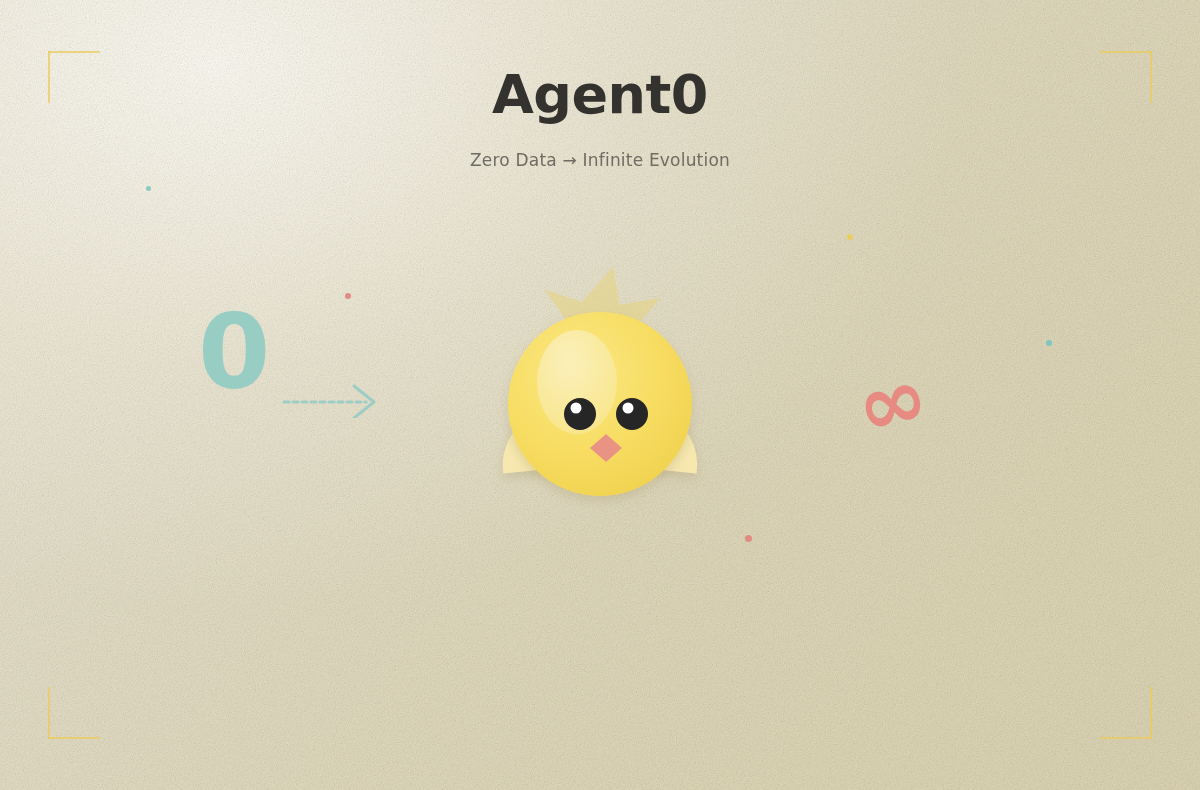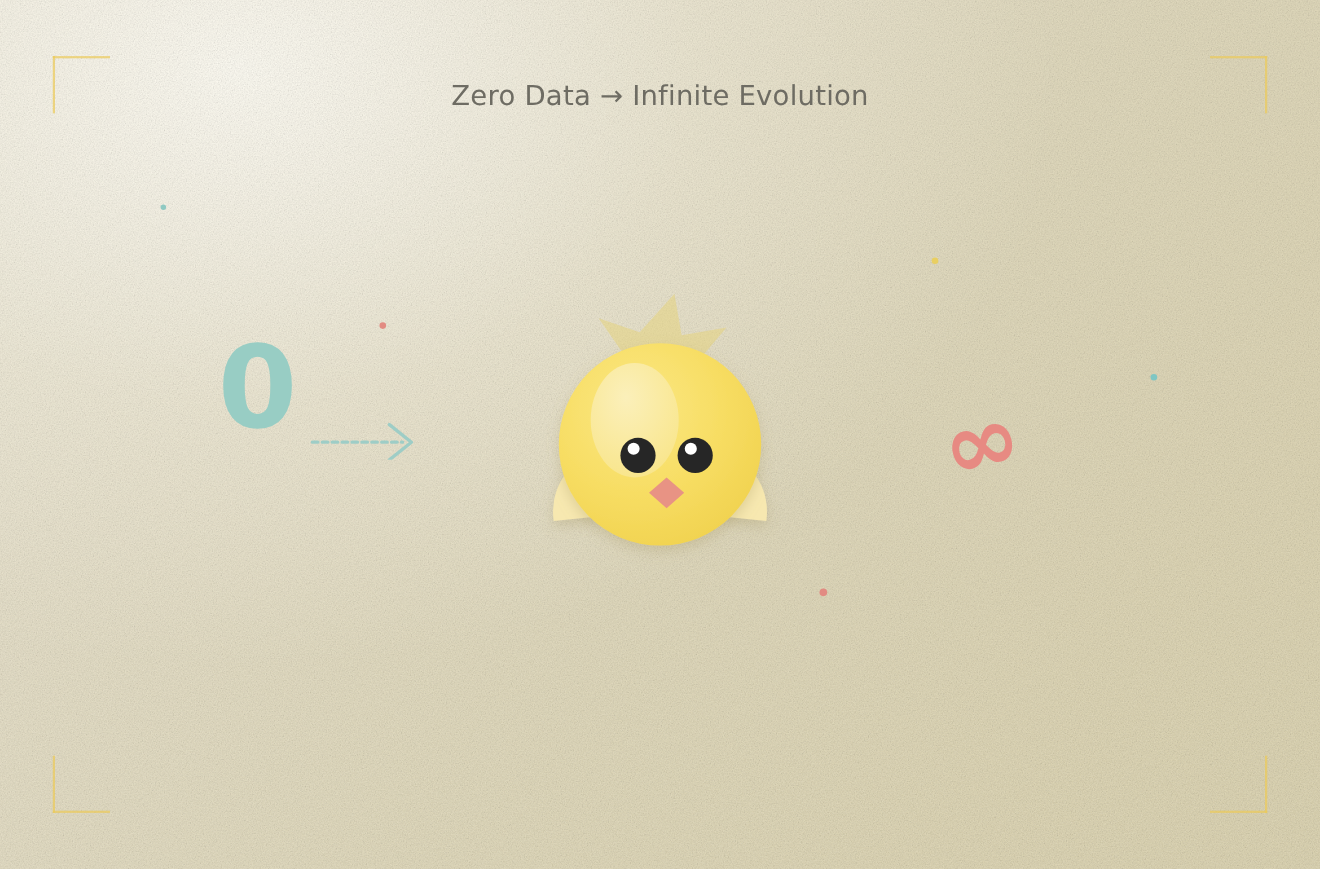--- a/index.html
+++ b/index.html
@@ -79,22 +79,22 @@
   }
   #title {
     font-size: 54px;
     font-weight: 700;
     color: #33322e;
     letter-spacing: -0.5px;
     line-height: 1.0;
     margin: 0;
   }
   #subtitle {
-    margin-top: 4px;
-    font-size: 25px;
+    margin-top: 28px;
+    font-size: 17px;
     font-weight: 400;
     color: #6e6c63;
     letter-spacing: 0.2px;
   }
 
   
   #zero-glyph {
     position: absolute;
     left: 198px;
     top: 300px;
@@ -170,20 +170,21 @@
   <div class="bracket bl">
     <div class="h"></div>
     <div class="v"></div>
   </div>
   <div class="bracket br">
     <div class="h"></div>
     <div class="v"></div>
   </div>
 
   <div id="header">
+    <div id="title">Agent0</div>
     <div id="subtitle">Zero Data → Infinite Evolution</div>
   </div>
 
   <div id="zero-glyph">0</div>
 
   <svg id="arrow-glyph" xmlns="http://www.w3.org/2000/svg" viewBox="0 0 98 36">
     <line x1="2" y1="20" x2="84" y2="20" stroke="#9ecdc6" stroke-width="3" stroke-dasharray="5 4" stroke-linecap="round"></line>
     <polyline points="72,4 92,20 72,36" fill="none" stroke="#9ecdc6" stroke-width="3" stroke-linecap="round" stroke-linejoin="round"></polyline>
   </svg>
 

